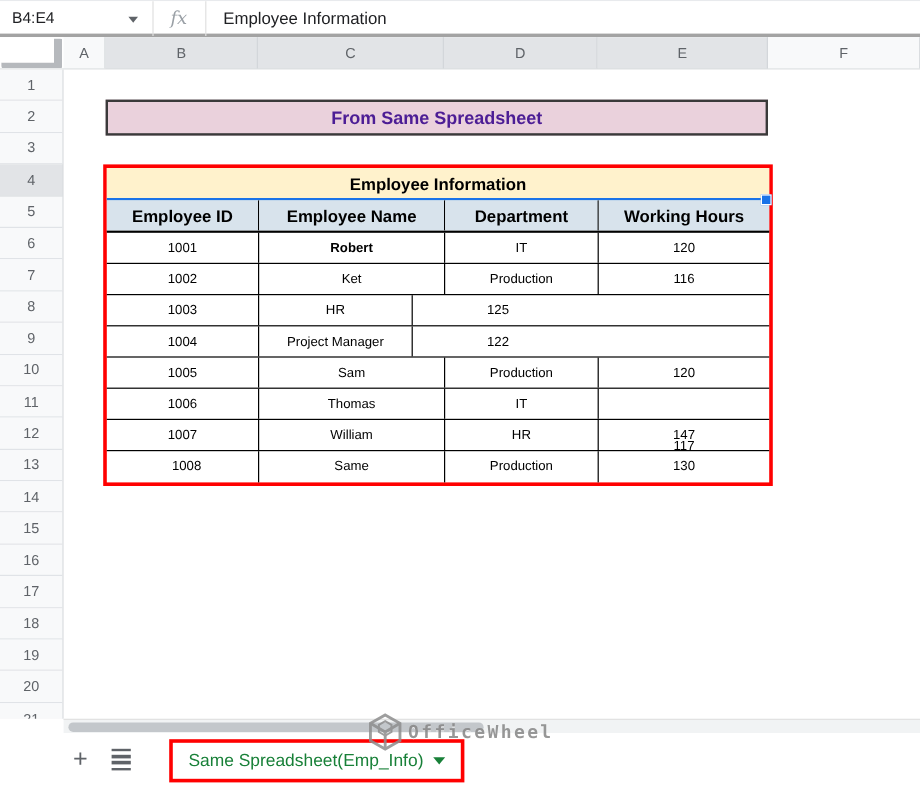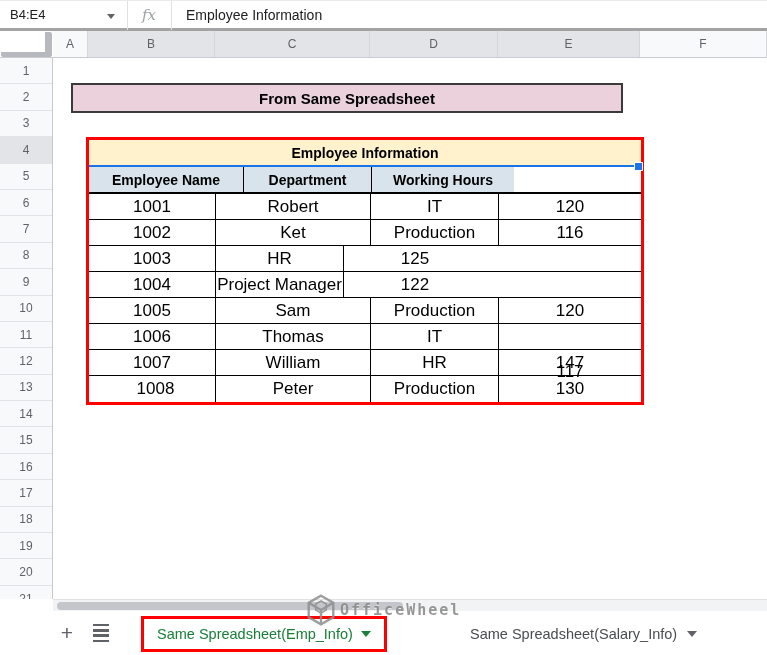--- a/index.html
+++ b/index.html
@@ -31,37 +31,37 @@
   
   .grid-body { position:absolute; left:0; top:57px; width:767px; height:541px; background:#fff; overflow:hidden; }
   .row-headers { position:absolute; left:0; top:0; width:53px; height:100%;
     border-right:1px solid #c6c9cd; background:#f8f9fa; }
   .row-h { width:100%; height:26.4px; display:flex; align-items:center; justify-content:center;
     font-size:12px; color:#5f6368; border-bottom:1px solid #e0e3e7; background:#f8f9fa; cursor:pointer; }
   .row-h.sel { background:#e2e4e7; }
   .cells-layer { position:absolute; left:53px; top:0; right:0; bottom:0; background:#fff; }
 
   
-  .banner { position:absolute; left:18px; top:25px; width:552px; height:30px;
+  .banner { position:absolute; left:35px; top:25px; width:552px; height:30px;
     background:var(--banner-bg,#ead1dc); border:2px solid #3a3a3a; display:flex; align-items:center;
-    justify-content:center; font-size:15px; font-weight:bold; color:#000000; cursor:cell; }
+    justify-content:center; font-size:15px; font-weight:bold; color:#4c1d95; cursor:cell; }
 
   
   .table-wrap { position:absolute; left:33px; top:79px; width:558px;
     border:3px solid var(--red,#ff0000); background:#fff; }
   .t-title { height:27px; background:var(--title-bg,#fff2cc);
     border-bottom:2px solid var(--blue,#1a73e8); display:flex; align-items:center; justify-content:center;
     font-size:14px; font-weight:bold; color:#000; cursor:cell; }
   .t-headrow { height:27px; display:flex; border-bottom:2px solid #000; }
   .t-head { background:var(--head-bg,#d8e3ec); display:flex; align-items:center; justify-content:center;
     font-size:14px; font-weight:bold; color:#000; border-right:1px solid #000; cursor:cell; }
   .t-head:last-child { border-right:none; }
   .t-row { height:26px; display:flex; border-bottom:1px solid #000; }
   .t-row:last-child { border-bottom:none; }
-  .t-cell { display:flex; align-items:center; justify-content:center; font-size:17px; color:#000;
+  .t-cell { display:flex; align-items:center; justify-content:center; font-size:11px; color:#000;
     border-right:1px solid #000; cursor:cell; }
   .t-cell:last-child { border-right:none; }
   .fill-handle { position:absolute; top:22px; right:-2px; width:9px; height:9px;
     background:var(--blue,#1a73e8); border:1px solid #fff; z-index:5; cursor:crosshair; }
 
   
   .hscroll { position:absolute; left:53px; top:598px; right:0; height:12px; background:#f1f3f4;
     border-top:1px solid #e2e2e2; }
   .hscroll-thumb { position:absolute; left:4px; top:2px; width:346px; height:8px; border-radius:4px;
     background:#c3c7cb; cursor:grab; }
@@ -142,28 +142,29 @@
       <div class="row-h">20</div>
       <div class="row-h">21</div>
     </div>
   <div class="cells-layer">
 
     <div class="banner">From Same Spreadsheet</div>
 
     <div class="table-wrap">
       <div class="t-title">Employee Information</div>
       <div class="t-headrow" id="tblHead">
+          <div class="t-head" style="width: 127px;">Employee ID</div>
           <div class="t-head" style="width: 155px;">Employee Name</div>
           <div class="t-head" style="width: 128px;">Department</div>
           <div class="t-head" style="width: 142px;">Working Hours</div>
         </div>
       <div id="tblBody">
           <div class="t-row">
             <div class="t-cell" style="width: 127px;">1001</div>
-            <div class="t-cell" style="width: 155px;">Robert</div>
+            <div class="t-cell" style="width: 155px; font-weight: bold;">Robert</div>
             <div class="t-cell" style="width: 128px;">IT</div>
             <div class="t-cell" style="width: 142px;">120</div>
           </div>
           <div class="t-row">
             <div class="t-cell" style="width: 127px;">1002</div>
             <div class="t-cell" style="width: 155px;">Ket</div>
             <div class="t-cell" style="width: 128px;">Production</div>
             <div class="t-cell" style="width: 142px;">116</div>
           </div>
           <div class="t-row">
@@ -189,21 +190,21 @@
             <div class="t-cell" style="width: 142px; margin-top: 48px;">117</div>
           </div>
           <div class="t-row">
             <div class="t-cell" style="width: 127px;">1007</div>
             <div class="t-cell" style="width: 155px;">William</div>
             <div class="t-cell" style="width: 128px;">HR</div>
             <div class="t-cell" style="width: 142px;">147</div>
           </div>
           <div class="t-row">
             <div class="t-cell" style="width: 127px; padding-left: 7px;">1008</div>
-            <div class="t-cell" style="width: 155px;">Peter</div>
+            <div class="t-cell" style="width: 155px;">Same</div>
             <div class="t-cell" style="width: 128px;">Production</div>
             <div class="t-cell" style="width: 142px;">130</div>
           </div>
         </div>
       <div class="fill-handle"></div>
     </div>
 
   </div>
 </div>
 
@@ -215,24 +216,20 @@
   <div class="add-sheet">+</div>
   <div class="all-sheets">
     <div class="bar"></div>
     <div class="bar"></div>
     <div class="bar"></div>
     <div class="bar"></div>
   </div>
   <div class="tab-active">
     <span class="tab-label">Same Spreadsheet(Emp_Info)</span>
     <span class="tab-caret-green"></span>
-  </div>
-  <div class="tab-inactive">
-    <span class="tab-label">Same Spreadsheet(Salary_Info)</span>
-    <span class="tab-caret-gray"></span>
   </div>
 </div>
 
 <div class="watermark">
   <svg width="36" height="36" viewBox="0 0 24 24">
     <g fill="none" stroke="#8e8e8e" stroke-width="1.6">
       <polygon points="12,2.5 20.2,7.2 20.2,16.8 12,21.5 3.8,16.8 3.8,7.2"></polygon>
       <polyline points="3.8,7.2 12,12 20.2,7.2"></polyline>
       <line x1="12" y1="12" x2="12" y2="21.5"></line>
       <polygon points="12,6 15.5,8 15.5,12 12,14 8.5,12 8.5,8" stroke-width="1.1"></polygon>

